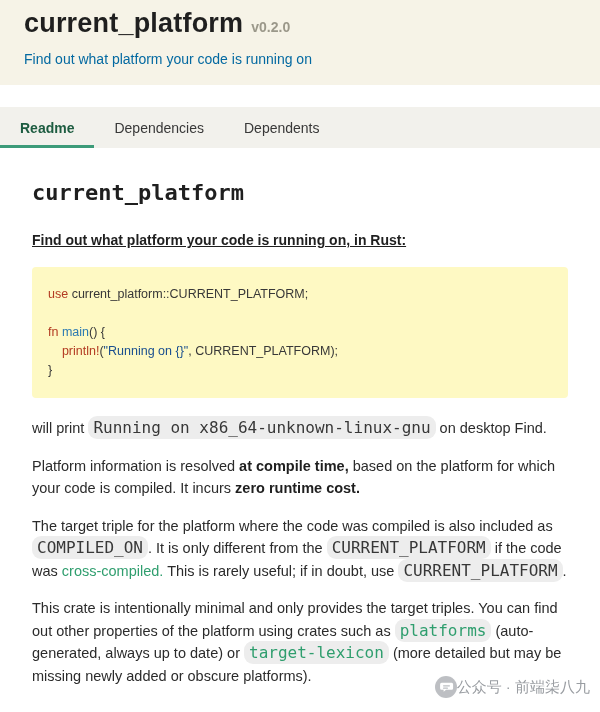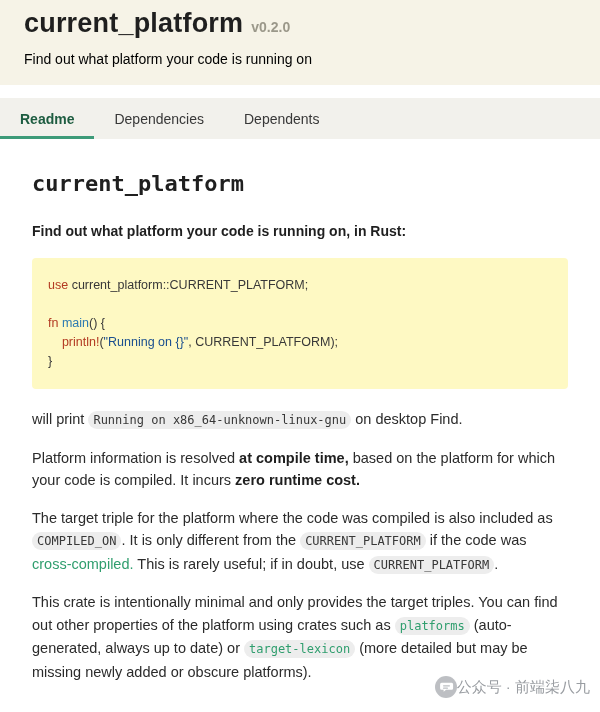--- a/index.html
+++ b/index.html
@@ -7,45 +7,45 @@
   body {
     width:600px; height:712px; position:relative; overflow:hidden;
     background:#ffffff; color:#2f2f2f;
     font-family:"Liberation Sans", sans-serif;
   }
   
   .crate-header { background:#f6f3e7; padding:8px 24px 18px 24px; }
   .crate-title-row { display:flex; align-items:baseline; gap:8px; }
   .crate-title { font-size:27px; font-weight:800; color:#1f1f1f; letter-spacing:.2px; }
   .crate-version { font-size:14px; font-weight:700; color:#9b988a; }
-  .crate-desc { margin-top:12px; font-size:14px; color:#000000; }
+  .crate-desc { margin-top:12px; font-size:14px; color:#0369a1; }
   
-  .tabs { margin-top:13px; background:#f2f1ec; display:flex; align-items:stretch; }
+  .tabs { margin-top:22px; background:#f2f1ec; display:flex; align-items:stretch; }
   .tab { padding:13px 20px 12px 20px; font-size:14px; color:#383838; cursor:pointer; }
   .tab.active { color:#1d5c40; font-weight:700; box-shadow:inset 0 -3px 0 #3d9b79; }
   
   main { padding:32px 32px 0 32px; background:#fff; }
   .readme-title {
     font-family:"DejaVu Sans Mono", monospace;
     font-size:22px; font-weight:700; color:#1f1f1f; margin-bottom:27px;
   }
-  .intro { font-weight:700; font-size:14px; color:#1f1f1f; margin-bottom:19px; }
+  .intro { font-weight:700; font-size:14px; color:#1f1f1f; margin-bottom:19px;text-decoration:underline; }
   .code-block {
     background:#fef9c3; border-radius:4px; padding:18px 16px;
     font-family:Liberation Sans, sans-serif; font-size:12.5px;
     color:#383838; margin-bottom:19px;
   }
   .code-line { white-space:pre; line-height:19px; min-height:19px; }
   .kw  { color:#b33b22; }
   .fn-name { color:#2b7ab2; }
   .str { color:#1a4f8f; }
   p.body { font-size:14.5px; line-height:22.5px; margin-bottom:15px; color:#2b2b2b; }
   p.body .b { font-weight:700; color:#1f1f1f; }
   code.inline {
-    font-family:"DejaVu Sans Mono", monospace; font-size:12px;
+    font-family:"DejaVu Sans Mono", monospace; font-size:16px;
     background:#ededed; padding:2px 5px; border-radius:9px; color:#383838;
   }
   a.green-link { color:#2f9e6e; text-decoration:none; cursor:pointer; }
   code.inline.green { color:#2f9e6e; }
   
   .watermark {
     position:absolute; right:10px; bottom:14px;
     display:flex; align-items:center; 
     color:#8f9398; font-size:15px; opacity:.9;
   }

